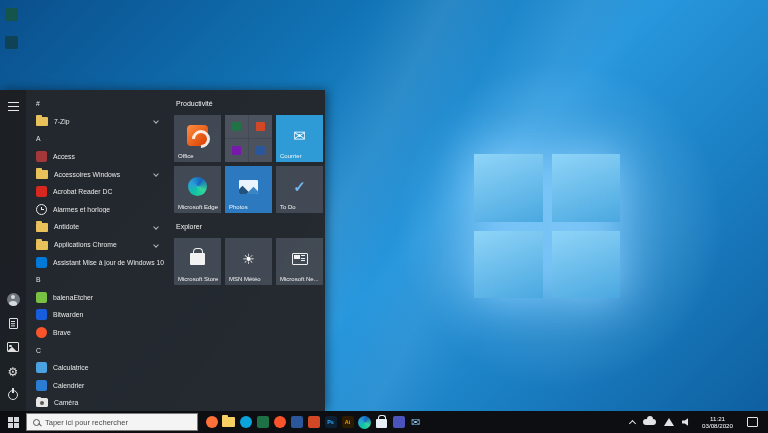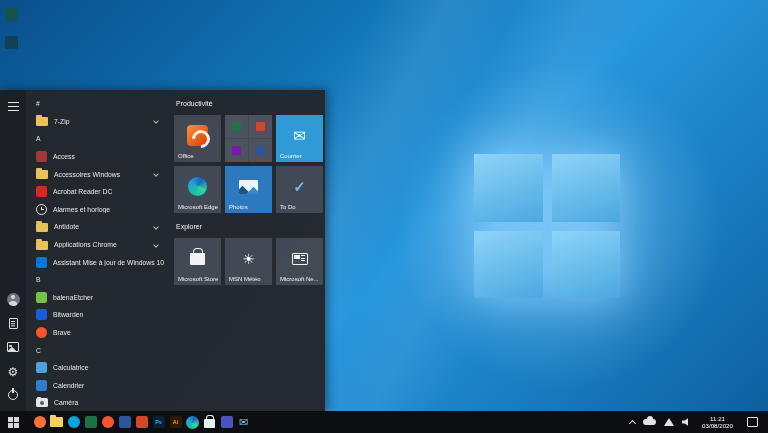--- a/index.html
+++ b/index.html
@@ -280,20 +280,24 @@
 
   <div class="taskbar">
     <div class="start-btn">
       <span class="sb-logo">
         <span class="sb-pane"></span>
           <span class="sb-pane"></span>
           <span class="sb-pane"></span>
           <span class="sb-pane"></span>
       </span>
     </div>
+    <div class="search">
+      <span class="mag"></span>
+      <span class="search-text">Taper ici pour rechercher</span>
+    </div>
     <div class="tb-icons" id="tb-icons">
         <div class="tb-btn">
           <span class="tb-circle" style="background: rgb(255, 113, 57);"></span>
         </div>
         <div class="tb-btn">
           <span class="tb-folder"></span>
         </div>
         <div class="tb-btn">
           <span class="tb-circle" style="background: rgb(10, 164, 220);"></span>
         </div>

